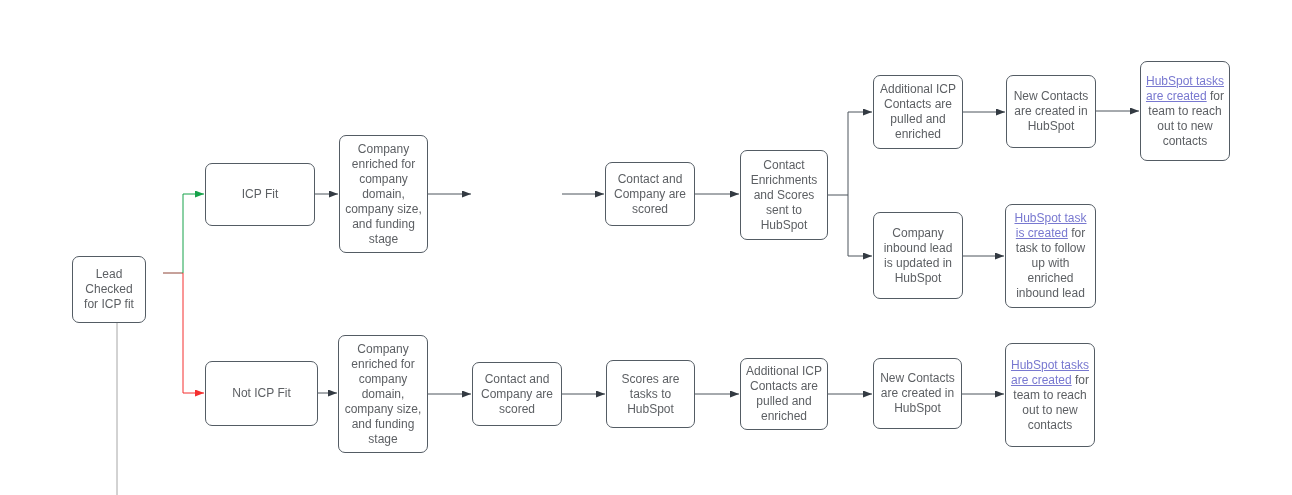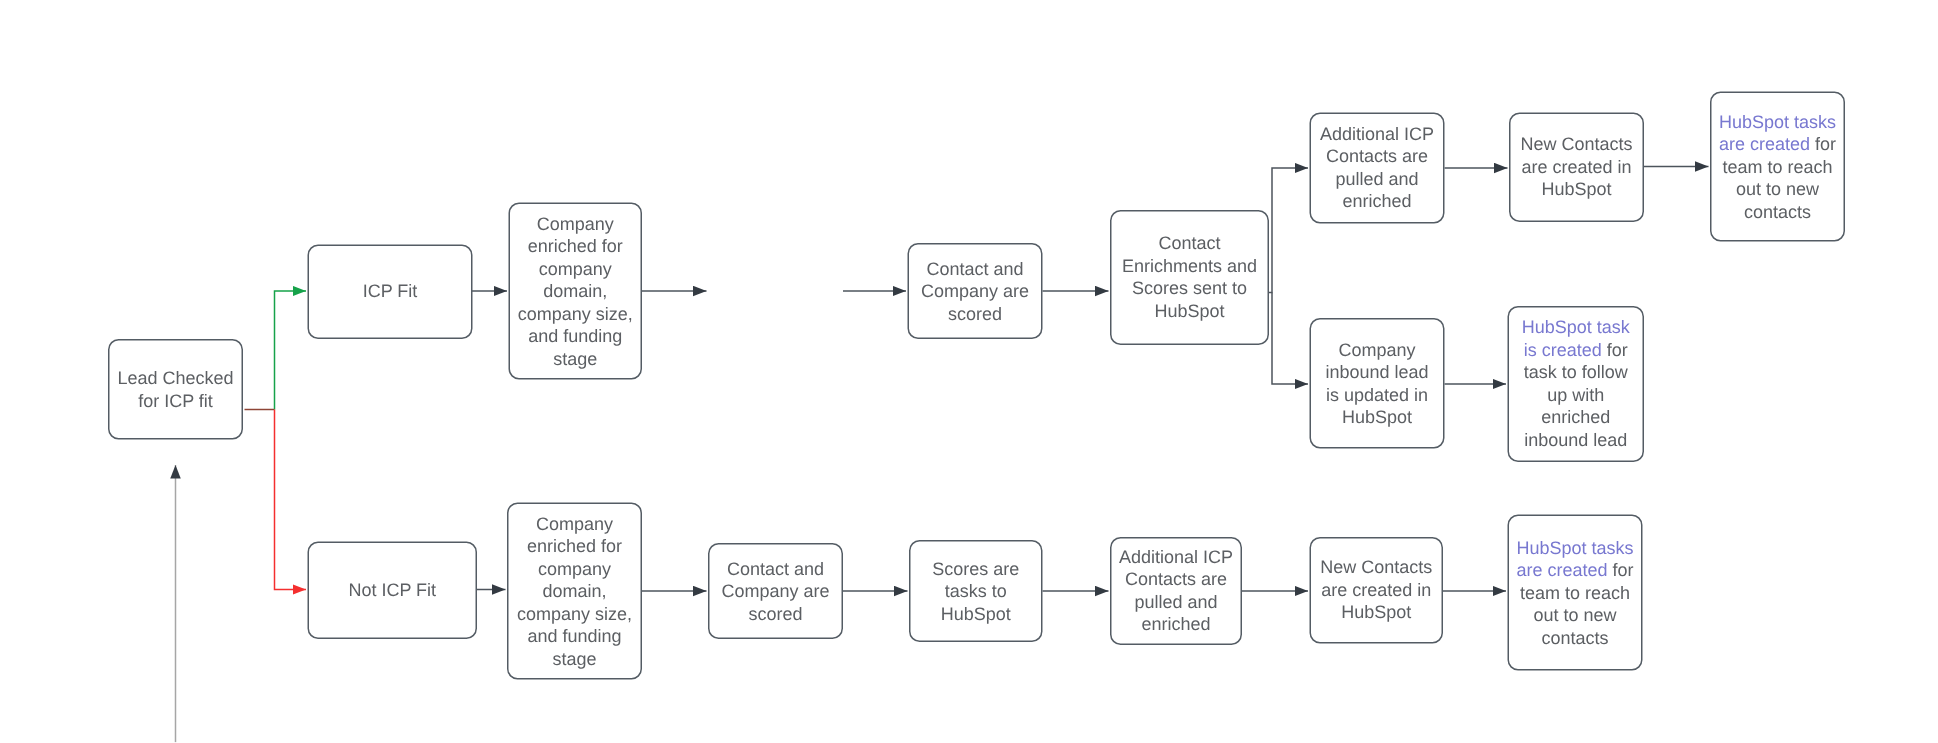--- a/index.html
+++ b/index.html
@@ -27,21 +27,21 @@
     position:absolute;box-sizing:border-box;
     background:var(--node-bg);
     border:1px solid var(--node-border);
     border-radius:7px;
     display:flex;align-items:center;justify-content:center;
     text-align:center;
     color:var(--text);
     font-size:12px;line-height:15px;
     padding:3px 4px;
   }
-  .link{color:var(--link);cursor:pointer;}
+  .link{color:var(--link);text-decoration:underline;cursor:pointer;}
 </style>
 </head>
 <body>
 
 <div id="canvas">
 
   <svg id="edges" width="1292" height="495">
     <defs>
       <marker id="ah-dark" markerWidth="10" markerHeight="8" refX="9" refY="3.5" orient="auto" markerUnits="userSpaceOnUse">
         <path class="mh" d="M0,0 L9,3.5 L0,7 Z"></path>
@@ -73,34 +73,34 @@
     <path class="edge" d="M963,256 L1004,256" marker-end="url(#ah-dark)"></path>
 
     <path class="edge" d="M295,393 L337,393" marker-end="url(#ah-dark)"></path>
     <path class="edge" d="M428,394 L471,394" marker-end="url(#ah-dark)"></path>
     <path class="edge" d="M562,394 L605,394" marker-end="url(#ah-dark)"></path>
     <path class="edge" d="M695,394 L739,394" marker-end="url(#ah-dark)"></path>
     <path class="edge" d="M828,394 L872,394" marker-end="url(#ah-dark)"></path>
     <path class="edge" d="M962,394 L1004,394" marker-end="url(#ah-dark)"></path>
   </svg>
 
-  <div class="node" style="left:72px;top:226px;width:90px;height:67px">
+  <div class="node" style="left:72px;top:256px;width:74px;height:67px">
     <span>Lead Checked for ICP fit</span>
   </div>
 
   <div class="node" style="left:205px;top:163px;width:110px;height:63px">
     <span>ICP Fit</span>
   </div>
   <div class="node" style="left:339px;top:135px;width:89px;height:118px">
     <span>Company enriched for company domain, company size, and funding stage</span>
   </div>
   <div class="node" style="left:605px;top:162px;width:90px;height:64px">
     <span>Contact and Company are scored</span>
   </div>
-  <div class="node" style="left:740px;top:140px;width:106px;height:90px">
+  <div class="node" style="left:740px;top:150px;width:88px;height:90px">
     <span>Contact Enrichments and Scores sent to HubSpot</span>
   </div>
   <div class="node" style="left:873px;top:75px;width:90px;height:74px">
     <span>Additional ICP Contacts are pulled and enriched</span>
   </div>
   <div class="node" style="left:1006px;top:75px;width:90px;height:73px">
     <span>New Contacts are created in HubSpot</span>
   </div>
   <div class="node" style="left:1140px;top:61px;width:90px;height:100px">
     <span><span class="link">HubSpot tasks are created</span><span> for team to reach out to new contacts</span></span>

